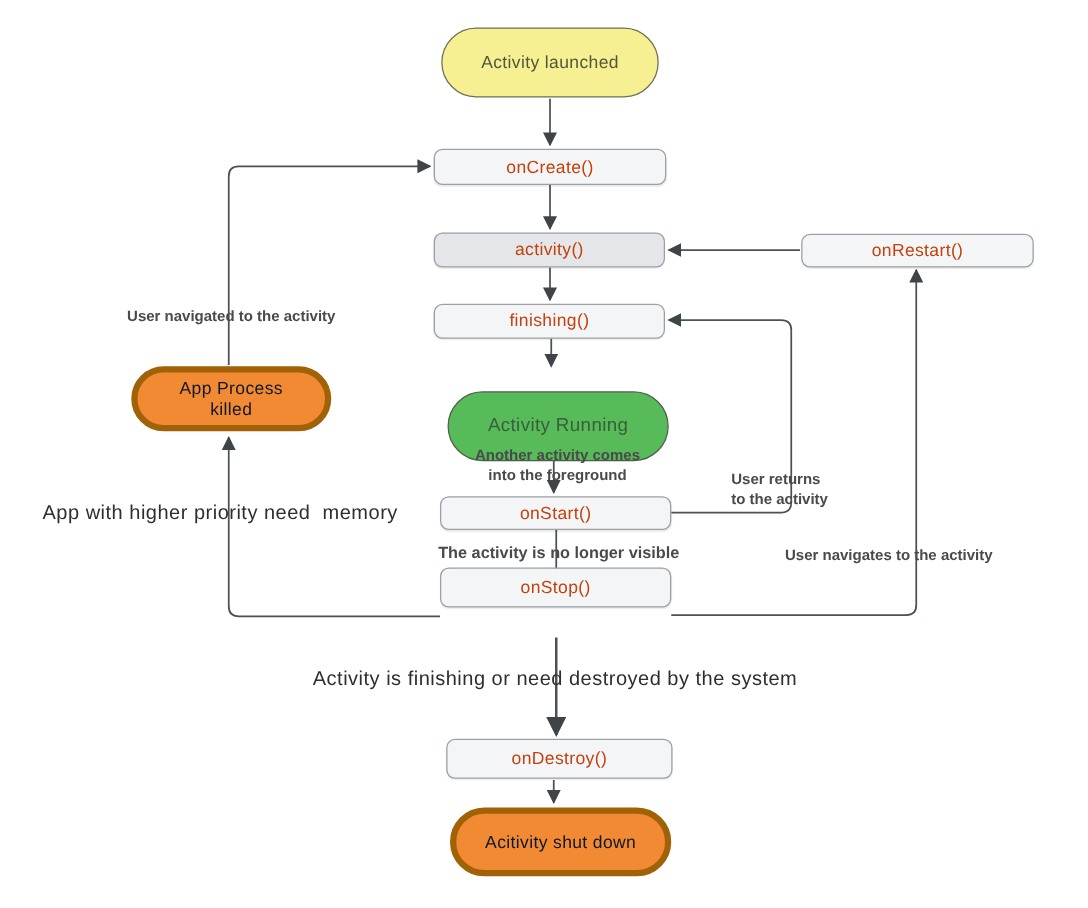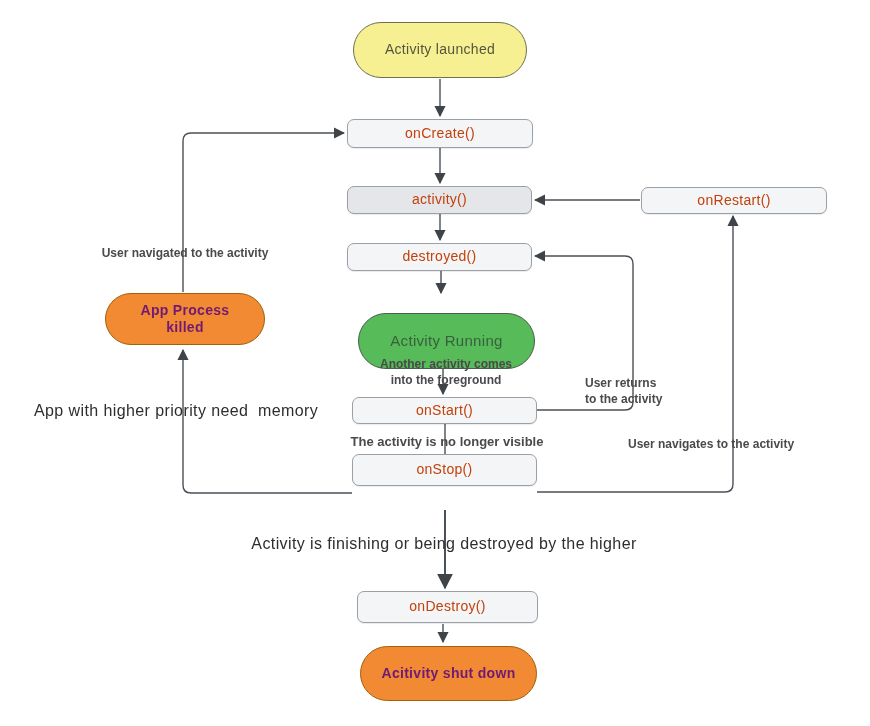--- a/index.html
+++ b/index.html
@@ -41,25 +41,24 @@
     border-radius: 30px;
     color: #55553f;
   }
   .stadium-green {
     border: 1px solid #4c5e4c;
     border-radius: 30px;
     color: #3a5f3d;
     font-size: 15px;
   }
   .stadium-orange {
-    border: 1px solid #a16207;
+    border: 5px solid #a16207;
     border-radius: 28px;
-    color: #701a75;
+    color: #0f172a;
     font-size: 14px;
-    font-weight: bold;
   }
   .edge-label {
     position: absolute;
     z-index: 3;
     color: #4a4a4a;
     font-weight: bold;
     font-size: 12px;
     line-height: 1.3;
     white-space: pre-line;
   }
@@ -113,21 +112,21 @@
 
   <div class="node box" style="left: 347px; top: 186px; width: 185px; height: 28px; background: rgb(228, 230, 233);">
     <span>activity()</span>
   </div>
 
   <div class="node box" style="left: 641px; top: 187px; width: 186px; height: 27px; background: rgb(244, 245, 247);">
     <span>onRestart()</span>
   </div>
 
   <div class="node box" style="left: 347px; top: 243px; width: 185px; height: 28px; background: rgb(244, 245, 247);">
-    <span>destroyed()</span>
+    <span>finishing()</span>
   </div>
 
   <div class="node stadium-green" style="left: 358px; top: 313px; width: 177px; height: 56px; background: rgb(86, 187, 88);">
     <span>Activity Running</span>
   </div>
 
   <div class="node box" style="left: 352px; top: 397px; width: 185px; height: 27px; background: rgb(244, 245, 247);">
     <span>onStart()</span>
   </div>
 
@@ -155,15 +154,15 @@
 
   <div class="edge-label" style="left:585px; top:376px; width:120px;">User returns
 to the activity</div>
 
   <div class="edge-label center mid" style="left:327px; top:434px; width:240px;">The activity is no longer visible</div>
 
   <div class="edge-label" style="left:628px; top:437px; width:220px;">User navigates to the activity</div>
 
   <div class="edge-label big" style="left:34px; top:401px; width:320px;">App with higher priority need  memory</div>
 
-  <div class="edge-label big center" style="left:218px; top:534px; width:452px;">Activity is finishing or being destroyed by the higher</div>
+  <div class="edge-label big center" style="left:218px; top:534px; width:452px;">Activity is finishing or need destroyed by the system</div>
 
 </div>
 
 </body></html>

